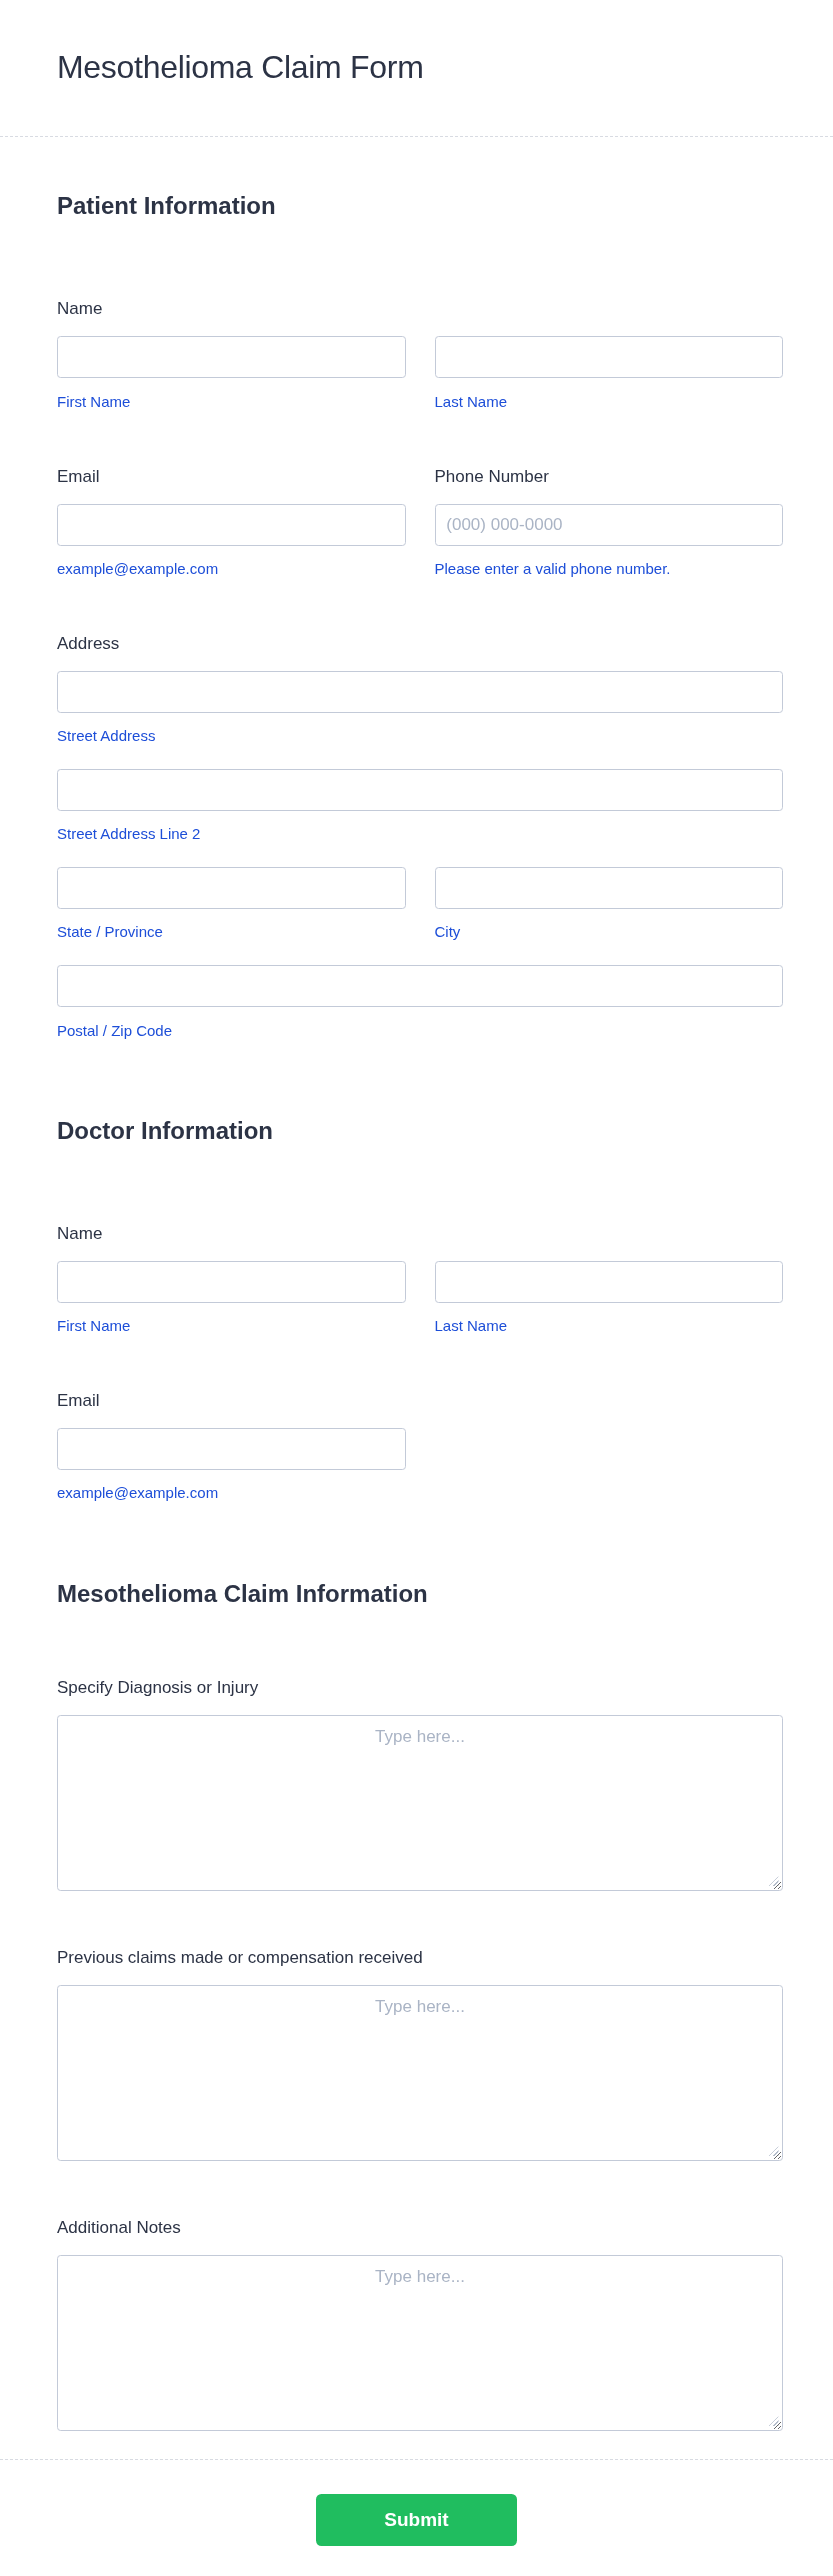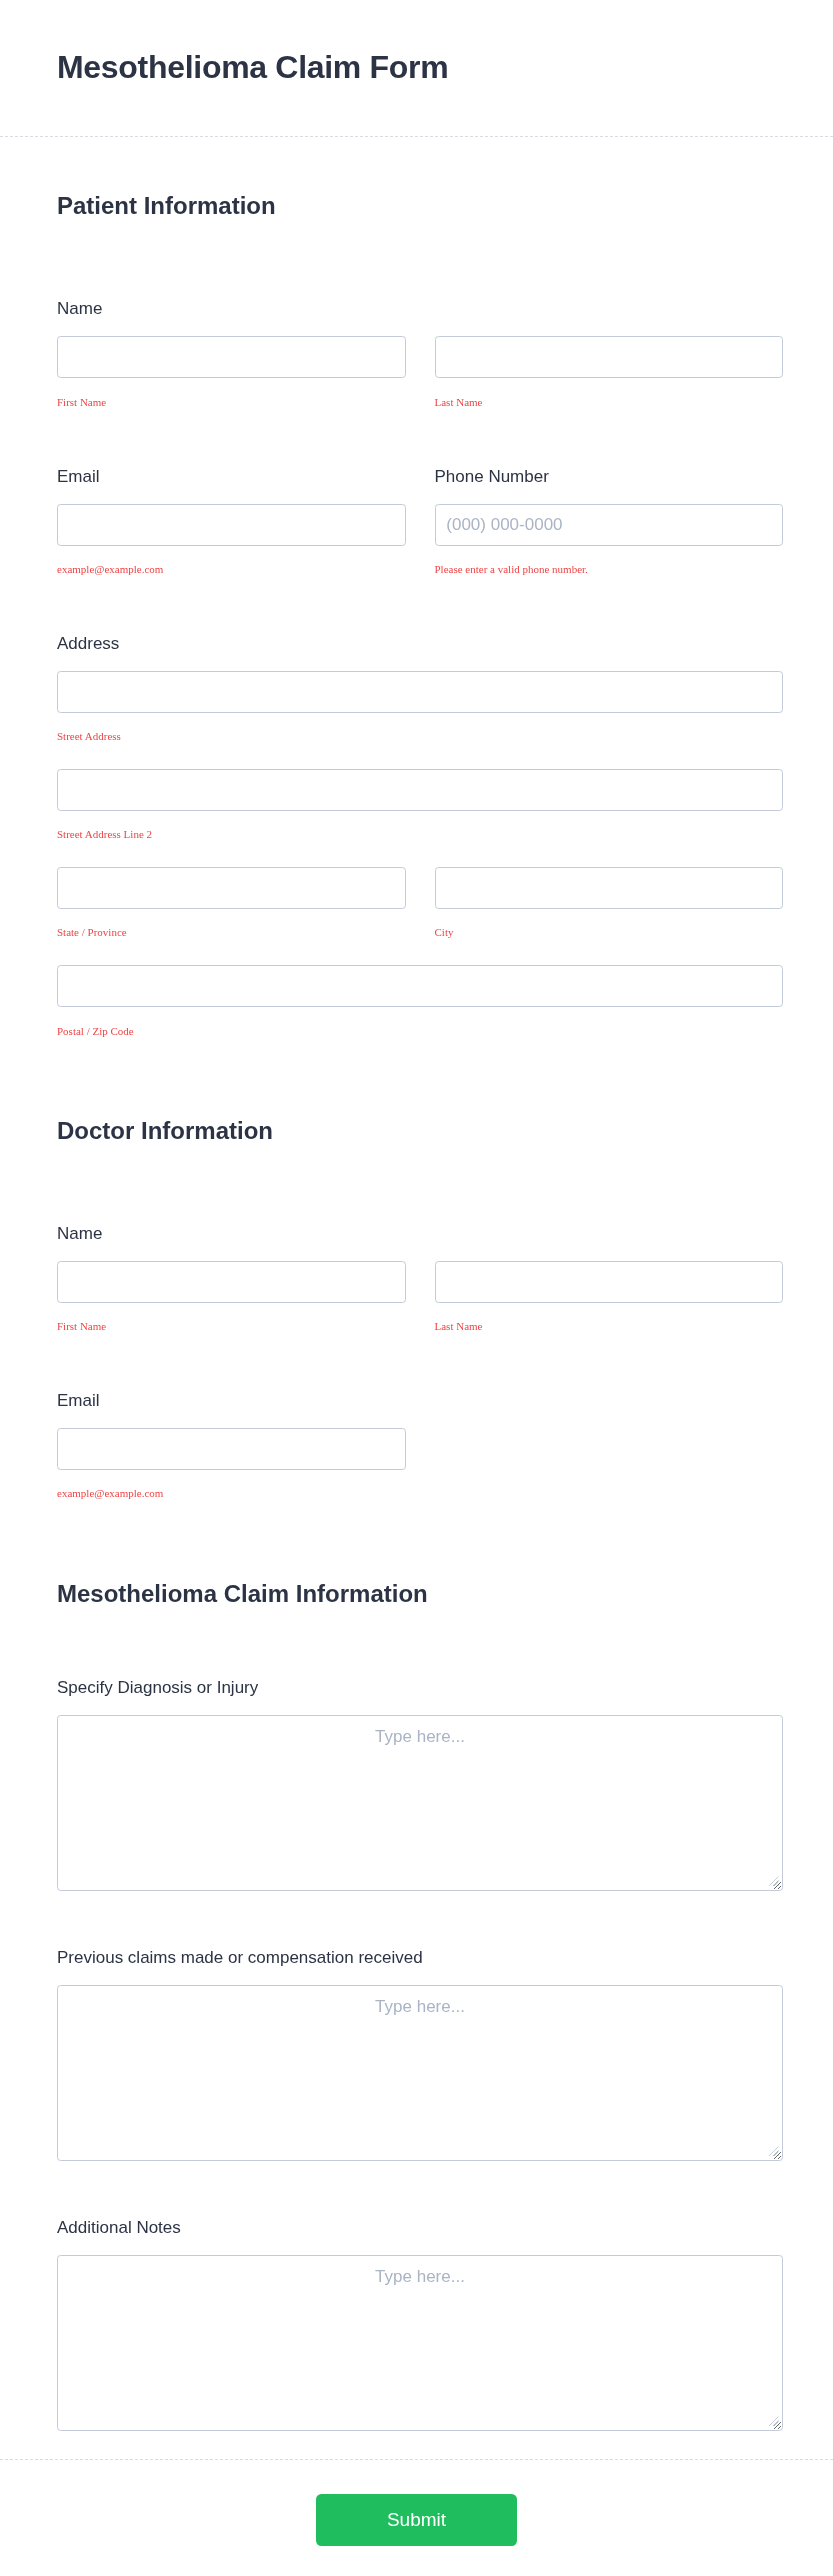--- a/index.html
+++ b/index.html
@@ -14,21 +14,21 @@
   
   .form-header {
     height: 137px;
     padding: 48px 57px 0;
     border-bottom: 0.9px dashed #d8dbe2;
   }
   .form-title {
     margin: 0;
     font-size: 32px;
     line-height: 38px;
-    font-weight: 700;
+    font-weight: 400;
     letter-spacing: -0.3px;
     color: #2c3345;
   }
   
   .form-body { padding: 34px 50px 0 57px; }
   .section-heading {
     margin: 0;
     padding: 22.4px 0 81px;
     font-size: 24px;
     line-height: 25px;
@@ -55,24 +55,23 @@
     border-radius: 3.6px;
     background: #ffffff;
     font-family: inherit;
     font-size: 17px;
     color: #2c3345;
     outline: none;
   }
   .text-input::placeholder, .text-area::placeholder { color: #aab4c5; opacity: 1; }
   .sublabel {
     margin-top: 15.2px;
-    font-size: 11px;
+    font-size: 15px;
     line-height: 16px;
-    color: #ef4444;
-    font-family: Liberation Serif, serif;
+    color: #1d4ed8;
   }
   .subq { padding-bottom: 25px; }
   .subq.last { padding-bottom: 0; }
   .ta-wrap { position: relative; }
   .text-area {
     display: block;
     width: 100%;
     height: 176px;
     padding: 11.6px 10.8px;
     border: 0.9px solid #c3cad8;
@@ -105,21 +104,21 @@
   }
   .submit-btn {
     width: 201px;
     height: 52px;
     border: none;
     border-radius: 5.4px;
     background: #20bd5f;
     color: #ffffff;
     font-family: inherit;
     font-size: 19px;
-    font-weight: 400;
+    font-weight: 700;
     cursor: pointer;
   }
 </style>
 </head>
 <body>
 
 <div class="page">
 
   <header class="form-header">
     <h1 class="form-title">Mesothelioma Claim Form</h1>

